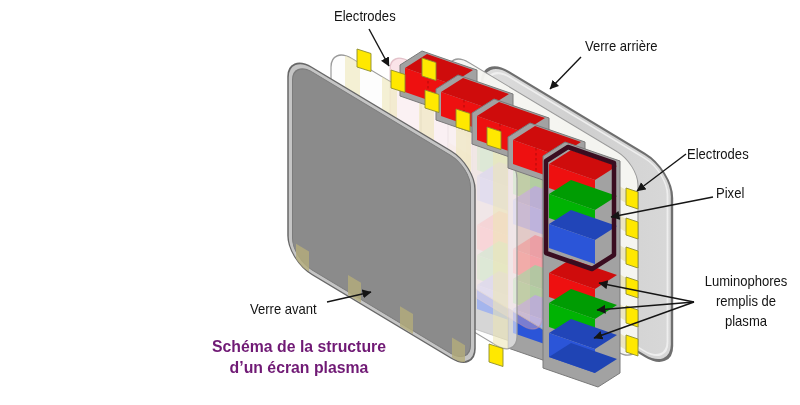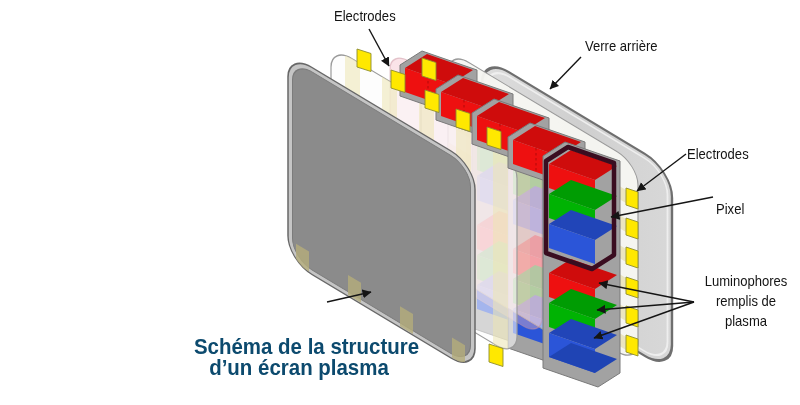--- a/index.html
+++ b/index.html
@@ -4,21 +4,21 @@
 <style>
   html,body{margin:0;padding:0;background:#fff;}
   .stage{position:relative;width:800px;height:405px;background:#fff;overflow:hidden;
          font-family:"Liberation Sans",sans-serif;}
   .stage svg{position:absolute;left:0;top:0;}
   .lbl{position:absolute;font-size:15px;line-height:17px;color:#141414;white-space:nowrap;}
   .cx{display:inline-block;transform:scaleX(.87);transform-origin:0 0;}
   .ctr{text-align:center;white-space:normal;}
   .ctr .cx{transform-origin:50% 0;}
   .title{position:absolute;left:186px;top:336px;width:226px;text-align:center;
-         font-weight:bold;font-size:22px;line-height:21px;color:#0c4a6e;}
+         font-weight:bold;font-size:17px;line-height:21px;color:#701a75;}
   .title .cx{display:block;transform:scaleX(.93);transform-origin:50% 0;white-space:nowrap;}
   .lum{left:676px;top:271px;width:140px;line-height:20px;}
 </style>
 </head>
 <body>
 
 <div class="stage">
 
 <svg width="800" height="405" viewBox="0 0 800 405">
   <defs>
@@ -197,27 +197,30 @@
 
 <div class="lbl" style="left:334px;top:7px;">
   <span class="cx">Electrodes</span>
 </div>
 <div class="lbl" style="left:562px;top:37px;margin-left:23px;">
   <span class="cx">Verre arrière</span>
 </div>
 <div class="lbl" style="left:687px;top:145px;">
   <span class="cx">Electrodes</span>
 </div>
-<div class="lbl" style="left:716px;top:200px;">
+<div class="lbl" style="left:716px;top:184px;">
   <span class="cx">Pixel</span>
 </div>
 <div class="lbl ctr lum">
   <span class="cx" style="display:block">Luminophores</span>
   <span class="cx" style="display:block">remplis de</span>
   <span class="cx" style="display:block">plasma</span>
 </div>
+<div class="lbl" style="left:250px;top:300px;">
+  <span class="cx">Verre avant</span>
+</div>
 
 <div class="title">
   <span class="cx">Schéma de la structure</span>
   <span class="cx">d’un écran plasma</span>
 </div>
 
 </div>
 
 </body></html>

